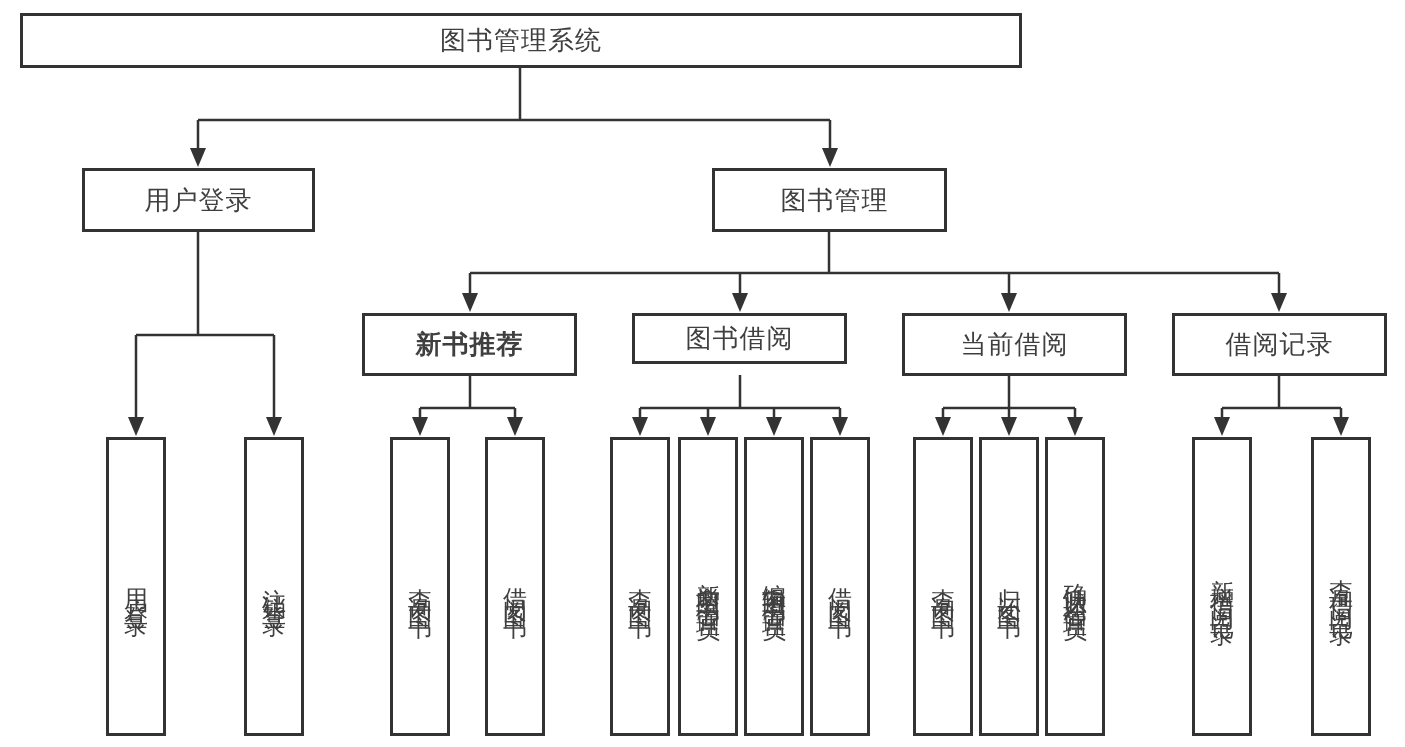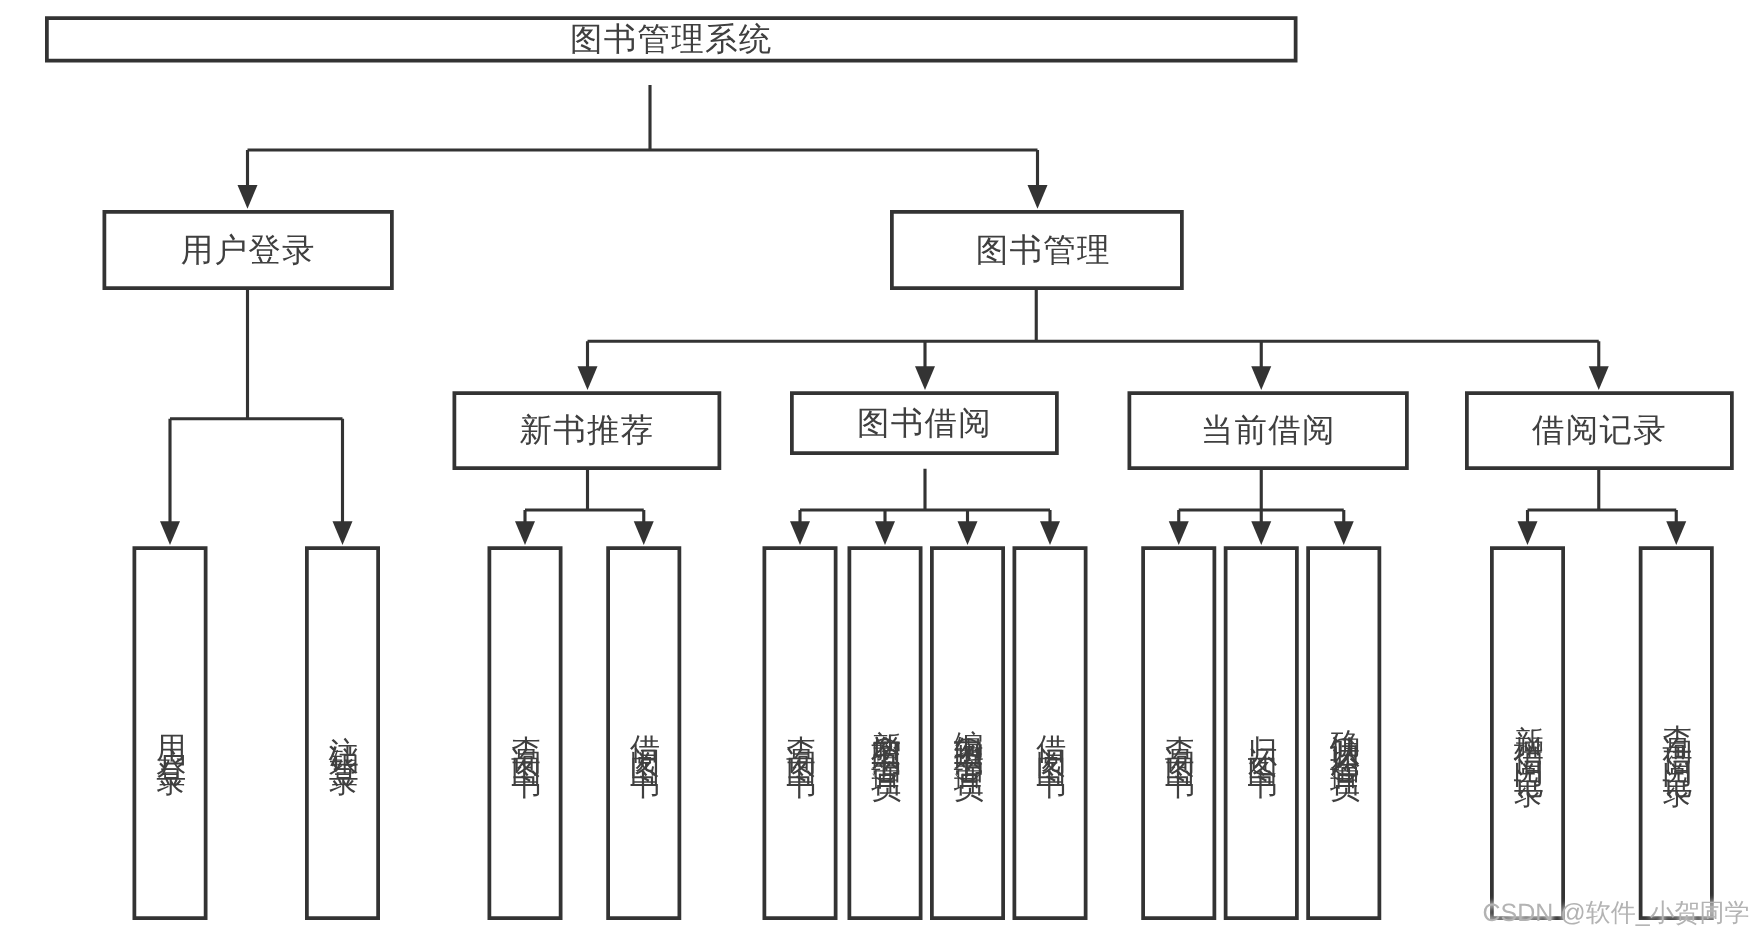--- a/index.html
+++ b/index.html
@@ -35,24 +35,24 @@
   }
   .leaf .vtext{
     writing-mode:vertical-rl;
     text-orientation:mixed;
     font-size:24px;
     line-height:1;
     color:var(--text);
     white-space:nowrap;
   }
   
-  .n-root   {left:20px;  top:13px;  width:1002px; height:37px;margin-left:16px;}
+  .n-root   {left:20px;  top:13px;  width:1002px; height:55px;}
   .n-login  {left:82px;  top:168px; width:233px;  height:64px;}
   .n-mgmt   {left:712px; top:168px; width:235px;  height:64px;padding-left:10px;}
-  .n-rec    {left:362px; top:313px; width:215px;  height:63px;}
+  .n-rec    {left:362px; top:313px; width:215px;  height:63px;font-weight:bold;}
   .n-borrow {left:632px; top:313px; width:215px;  height:51px;}
   .n-current{left:902px; top:313px; width:225px;  height:63px;}
   .n-records{left:1172px;top:313px; width:215px;  height:63px;}
   .leaf{top:437px;width:60px;height:299px;}
   .n-l1 {left:106px;}  .n-l2 {left:244px;}
   .n-l3 {left:390px;}  .n-l4 {left:485px;}
   .n-l5 {left:610px;}  .n-l6 {left:678px;}
   .n-l7 {left:744px;}  .n-l8 {left:810px;}
   .n-l9 {left:913px;}  .n-l10{left:979px;} .n-l11{left:1045px;}
   .n-l12{left:1192px;} .n-l13{left:1311px;}
@@ -168,14 +168,13 @@
   <div class="node leaf n-l11">
     <span class="vtext" style="letter-spacing: 5px;">确认归还（管理员）</span>
   </div>
   <div class="node leaf n-l12">
     <span class="vtext" style="letter-spacing: 9px;">新增借阅记录</span>
   </div>
   <div class="node leaf n-l13">
     <span class="vtext" style="letter-spacing: 9px;">查询借阅记录</span>
   </div>
 
-  <div class="watermark">CSDN @软件_小贺同学</div>
 </div>
 
 </body></html>

